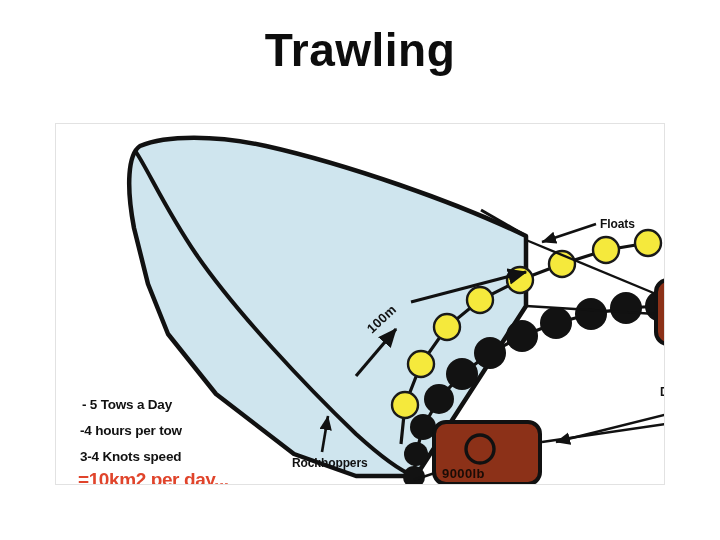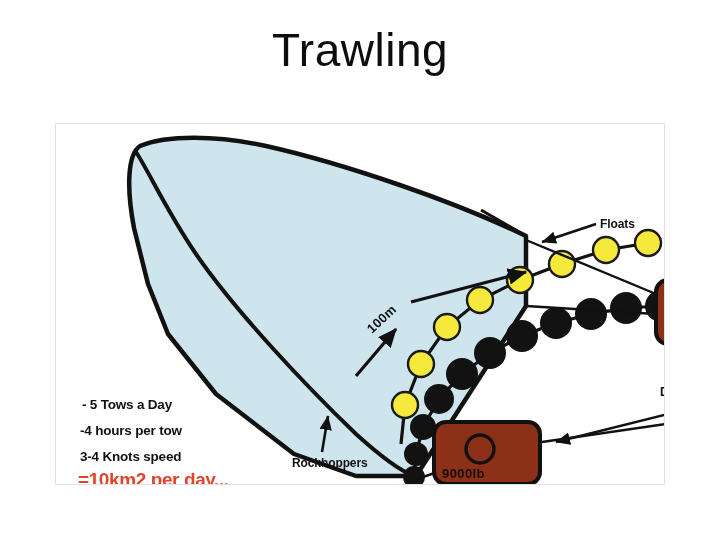--- a/index.html
+++ b/index.html
@@ -20,21 +20,21 @@
     background: #ffffff;
   }
   #slide-title {
     position: absolute;
     left: 0;
     top: 26px;
     width: 720px;
     text-align: center;
     font-family: "Liberation Sans", sans-serif;
     font-size: 46px;
-    font-weight: 400;
+    font-weight: 700;
     color: #0d0d0d;
     letter-spacing: 0.5px;
     line-height: 1.05;
     white-space: nowrap;
   }
   #figure-frame {
     position: absolute;
     left: 55px;
     top: 123px;
     width: 610px;

